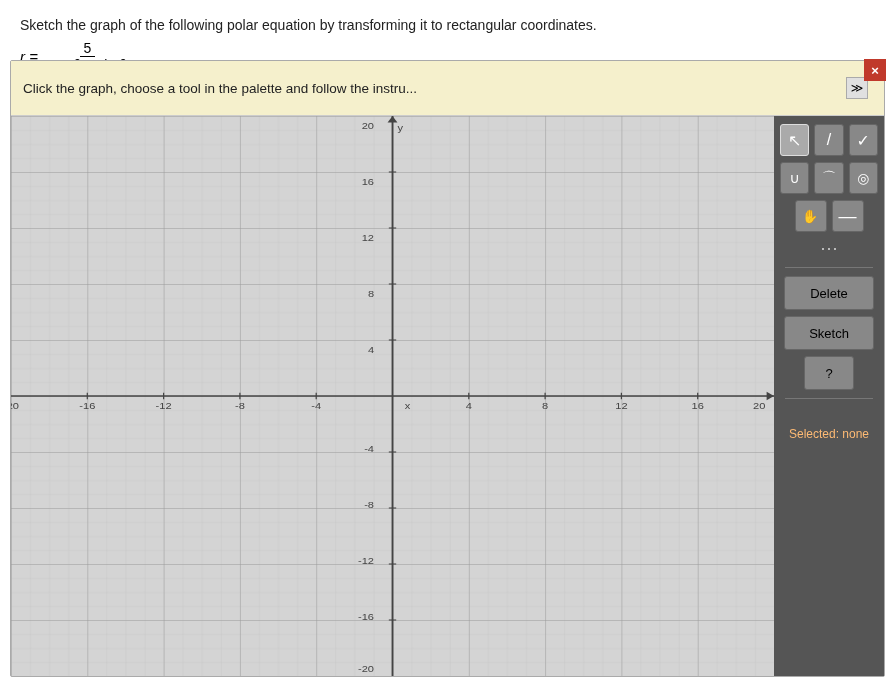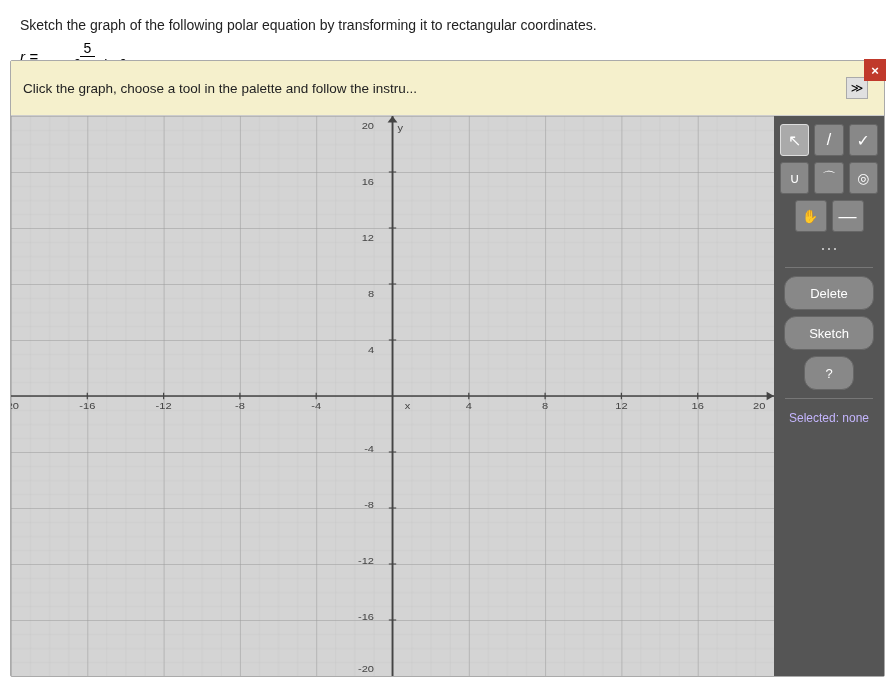--- a/index.html
+++ b/index.html
@@ -181,35 +181,35 @@
       height: 1px;
       background: #777;
       margin: 2px 0;
     }
 
     .palette-action-btn {
       width: 90px;
       height: 34px;
       background: #888;
       border: 1.5px solid #666;
-      border-radius: 12px;
+      border-radius: 3px;
       cursor: pointer;
-      color: #ffffff;
+      color: #000000;
       font-size: 13px;
       display: flex;
       align-items: center;
       justify-content: center;
       user-select: none;
     }
 
     .selected-label {
-      color: #c4b5fd;
+      color: #fdba74;
       font-size: 12px;
       text-align: center;
-      margin-top: 4px;
+      margin-top: 20px;
     }
 
     .dots-row {
       display: flex;
       gap: 4px;
       align-items: center;
       color: #ccc;
       font-size: 18px;
     }
 

